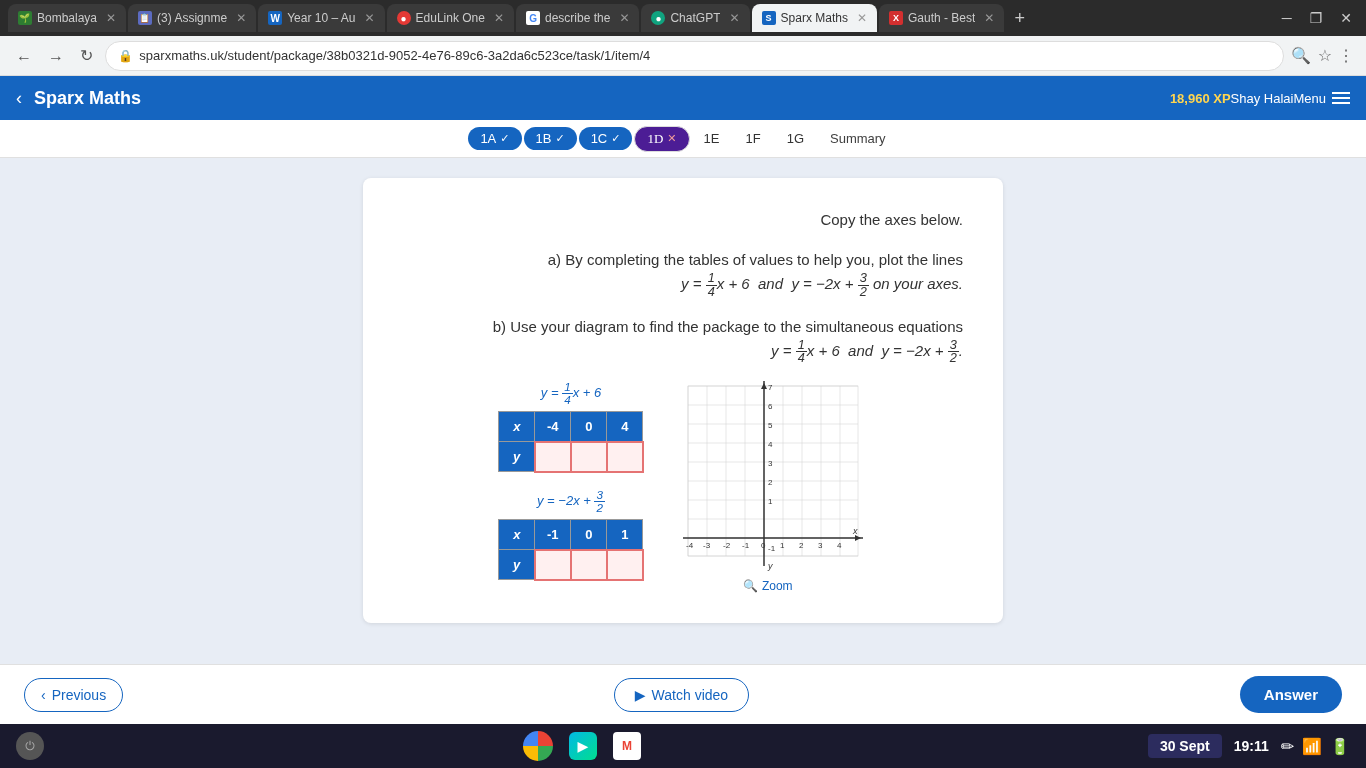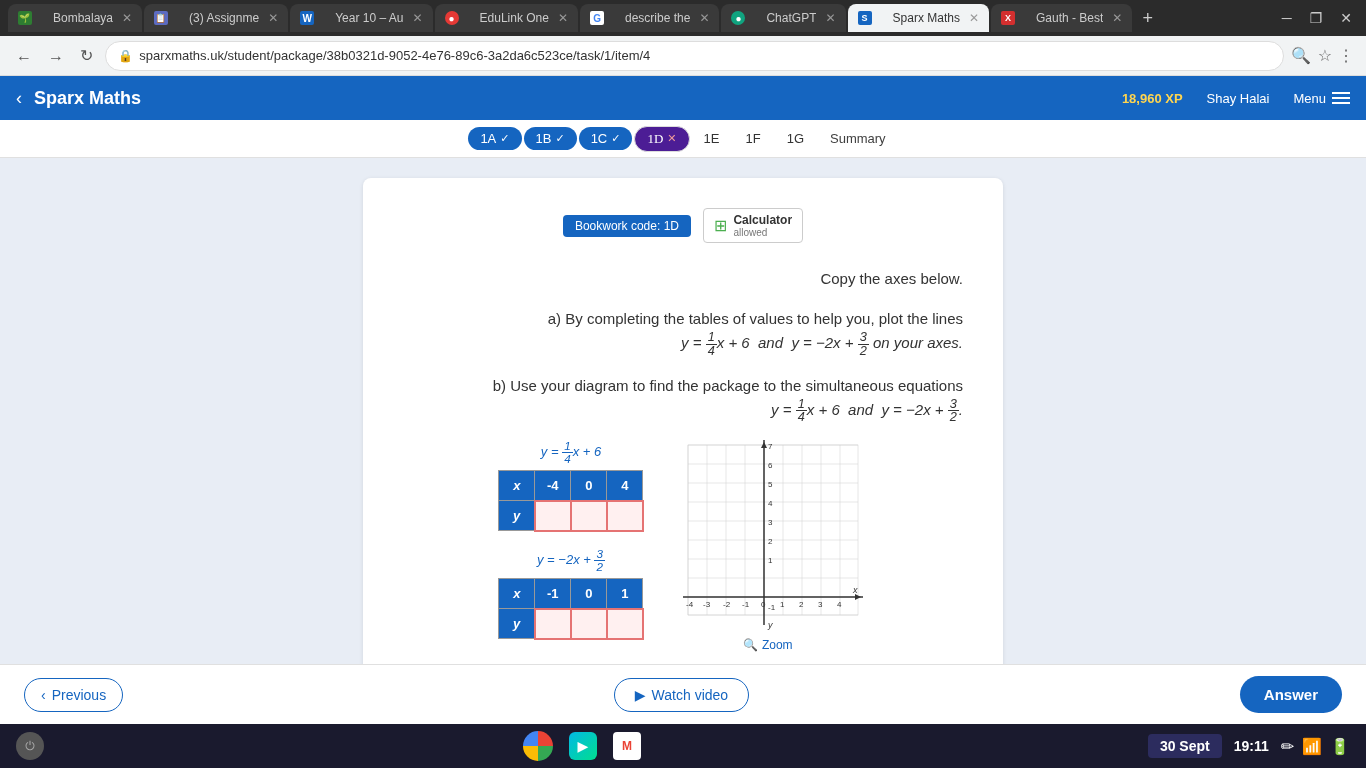--- a/index.html
+++ b/index.html
@@ -1,39 +1,39 @@
 <!DOCTYPE html>
 <html><head>
   <meta charset="utf-8">
   <style>
     * { margin: 0; padding: 0; box-sizing: border-box; }
     body { font-family: Arial, sans-serif; background: #e8edf5; width: 1366px; height: 768px; overflow: hidden; display: flex; flex-direction: column; }
     .tab-bar { background: #2b2b2b; display: flex; align-items: center; height: 36px; padding: 0 8px; gap: 2px; }
     .tab { display: flex; align-items: center; height: 28px; padding: 0 10px; border-radius: 8px 8px 0 0; font-size: 12px; color: #ccc; background: #3a3a3a; max-width: 160px; gap: 5px; cursor: pointer; white-space: nowrap; overflow: hidden; }
     .tab.active { background: #f1f3f4; color: #333; }
     .tab-favicon { width: 14px; height: 14px; border-radius: 2px; flex-shrink: 0; display: flex; align-items: center; justify-content: center; font-size: 10px; }
-    .tab-title { overflow: hidden; text-overflow: ellipsis; flex: 1; margin-left: 16px; }
+    .tab-title { overflow: hidden; text-overflow: ellipsis; flex: 1; }
     .tab-close { font-size: 12px; color: #999; margin-left: 4px; flex-shrink: 0; }
     .new-tab { color: #ccc; font-size: 18px; padding: 0 8px; cursor: pointer; }
     .window-controls { display: flex; gap: 6px; margin-left: auto; align-items: center; }
     .win-btn { font-size: 14px; color: #ccc; cursor: pointer; padding: 2px 6px; }
 
     .address-bar { background: #f1f3f4; display: flex; align-items: center; height: 40px; padding: 0 12px; gap: 8px; border-bottom: 1px solid #ddd; }
     .nav-btn { color: #555; font-size: 16px; cursor: pointer; padding: 4px; border-radius: 50%; }
     .url-box { flex: 1; display: flex; align-items: center; background: white; border: 1px solid #ddd; border-radius: 20px; padding: 4px 12px; gap: 6px; height: 30px; }
     .url-lock { font-size: 12px; color: #777; }
     .url-text { font-size: 13px; color: #333; flex: 1; }
     .url-actions { display: flex; gap: 6px; }
     .url-action-btn { font-size: 16px; color: #666; cursor: pointer; }
 
     
     .app-header { background: #1565c0; color: white; display: flex; align-items: center; height: 44px; padding: 0 16px; }
     .back-btn { font-size: 18px; margin-right: 12px; cursor: pointer; }
     .app-title { font-size: 18px; font-weight: bold; flex: 1; }
-    .header-right { display: flex; align-items: center; gap: 24px; font-size: 13px; }
+    .header-right { display: flex; align-items: center; gap: 0; font-size: 13px; }
     .xp-badge { color: #ffd54f; font-weight: bold; }
     .menu-btn { cursor: pointer; display: flex; align-items: center; gap: 6px; }
     .hamburger { display: flex; flex-direction: column; gap: 3px; }
     .hamburger span { display: block; width: 18px; height: 2px; background: white; }
 
     
     .task-tabs { background: white; display: flex; align-items: center; justify-content: center; height: 38px; border-bottom: 1px solid #e0e0e0; gap: 2px; }
     .task-tab { display: flex; align-items: center; padding: 4px 12px; border-radius: 16px; font-size: 13px; font-weight: 500; cursor: pointer; gap: 4px; justify-content: center; }
     .task-tab.complete { background: #1565c0; color: white; }
     .task-tab.current-x { background: white; color: #333; border: 1px solid #ddd; }
@@ -203,30 +203,20 @@
     <span>1G</span>
   </div>
   <div class="task-tab summary-tab">
     <span>Summary</span>
   </div>
 </div>
 
 <div class="main-content">
   <div class="question-card">
 
-    <div class="bookwork-row">
-      <div class="bookwork-badge">Bookwork code: 1D</div>
-      <div class="calculator-box">
-        <span class="calc-icon">⊞</span>
-        <div>
-          <div style="font-size:12px;font-weight:bold;color:#333;">Calculator</div>
-          <div style="font-size:10px;color:#777;">allowed</div>
-        </div>
-      </div>
-    </div>
 
     <div class="question-text">
       <p>Copy the axes below.</p>
     </div>
     <div class="question-text">
       <p>a) By completing the tables of values to help you, plot the lines</p>
       <p style="font-style:italic;">
         <em>y</em> = <span class="frac">
             <span class="frac-num">1</span>
             <span class="frac-den">4</span>

